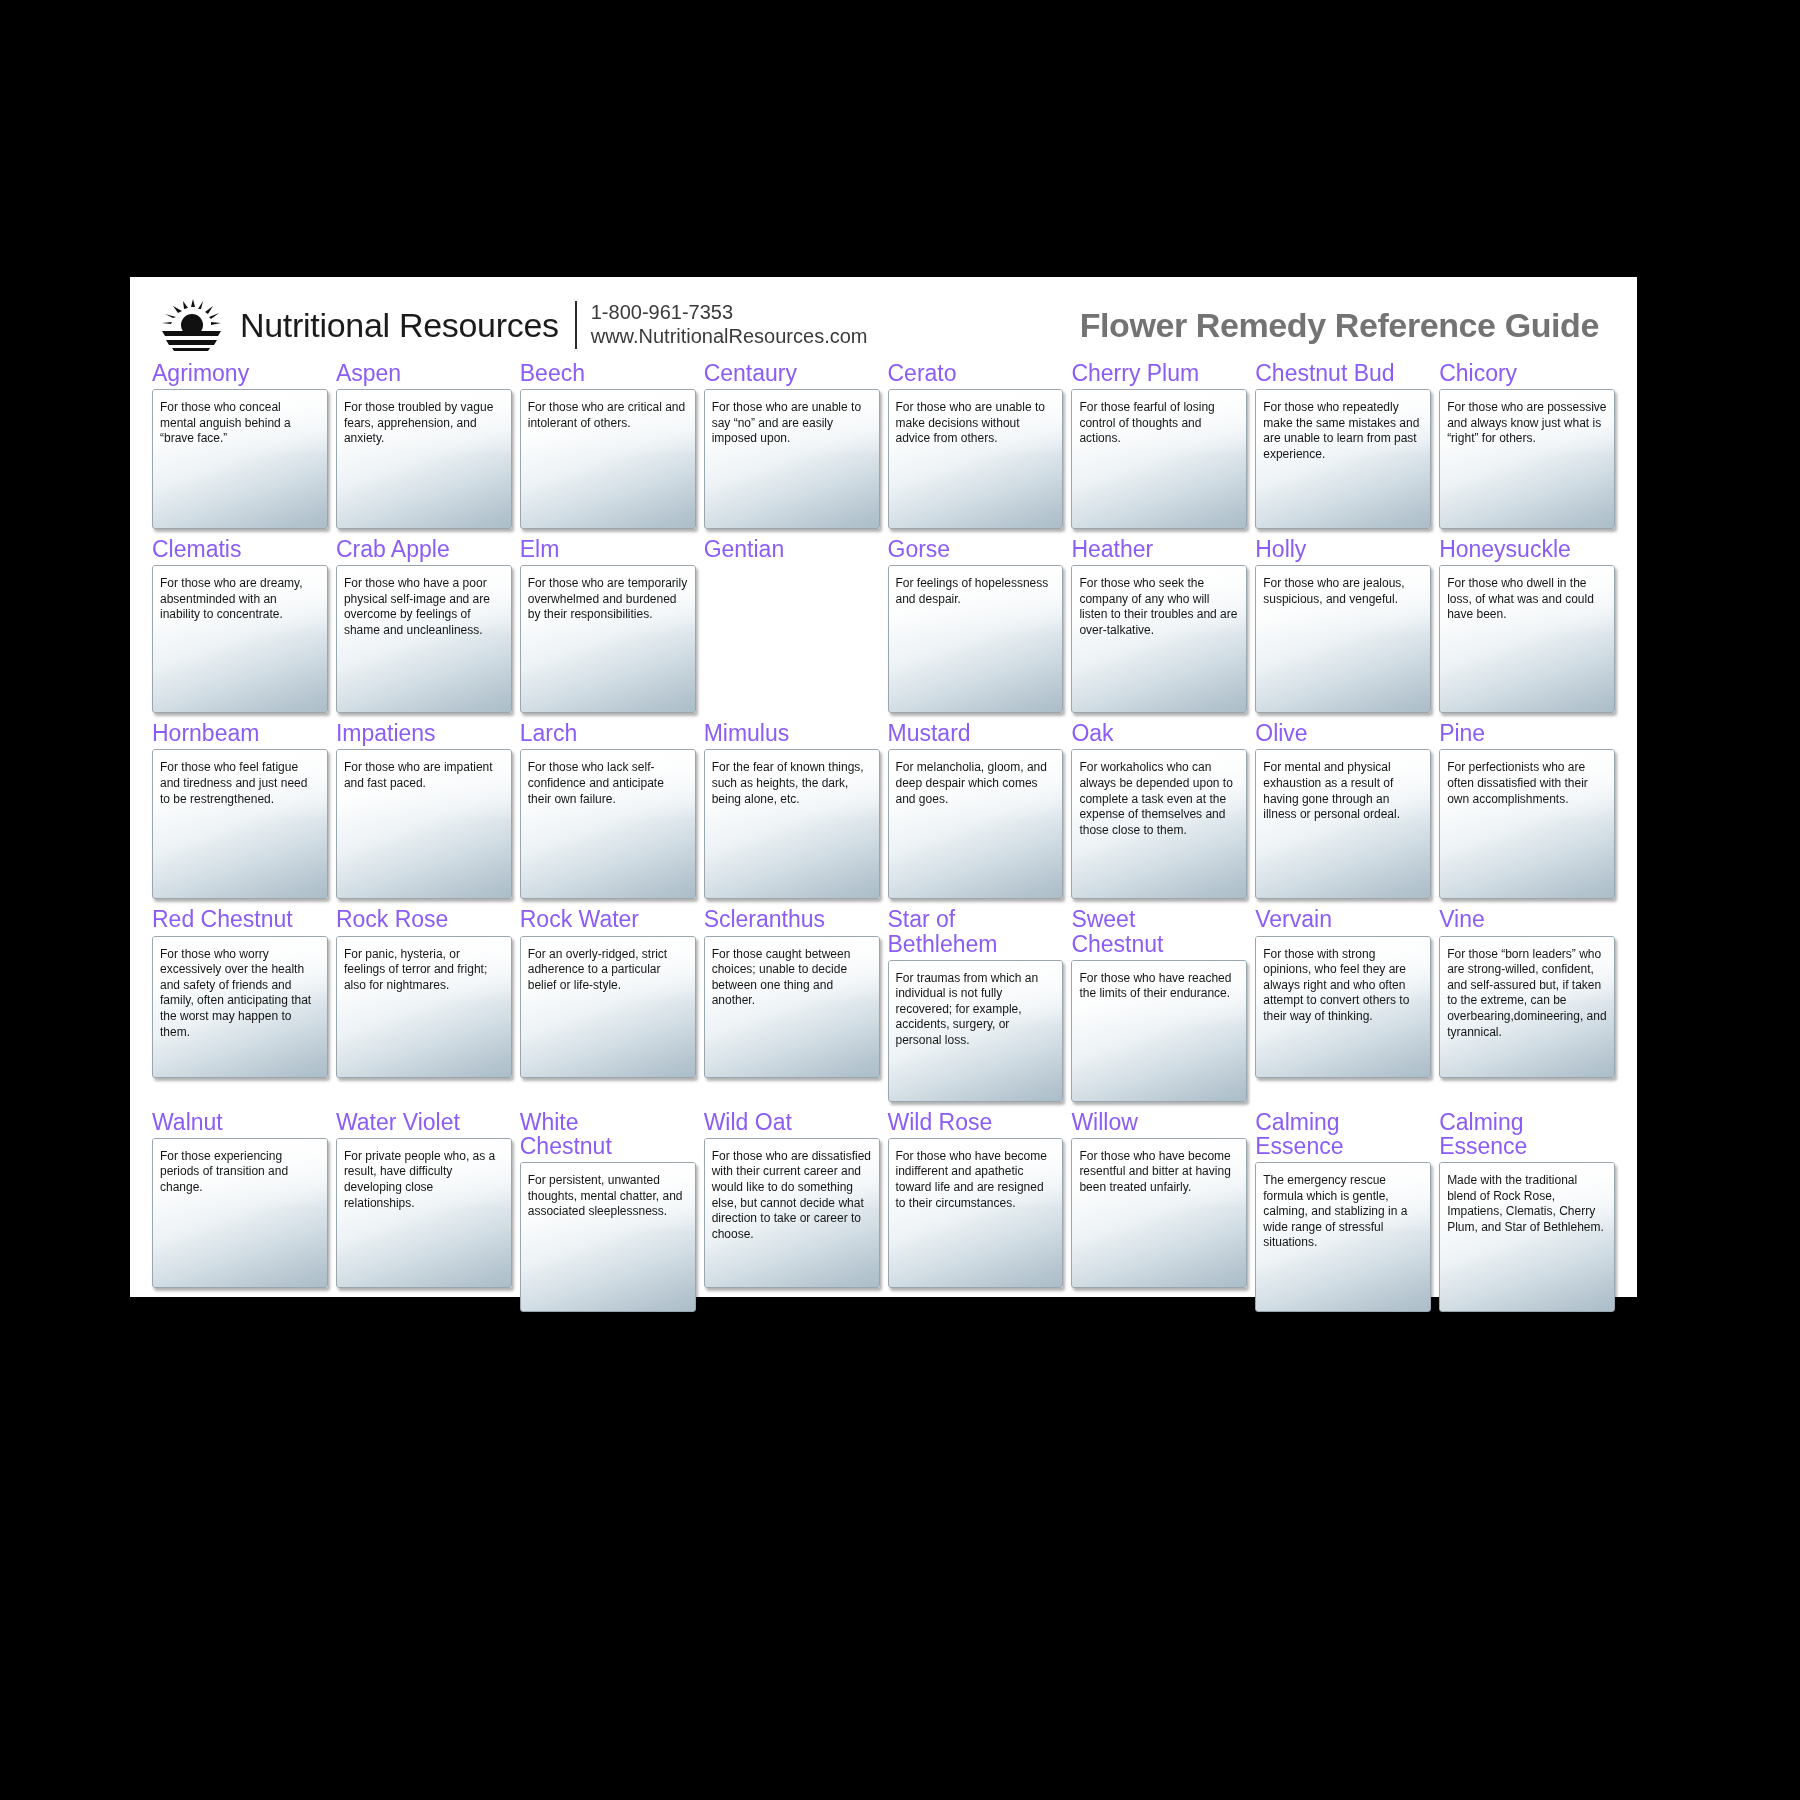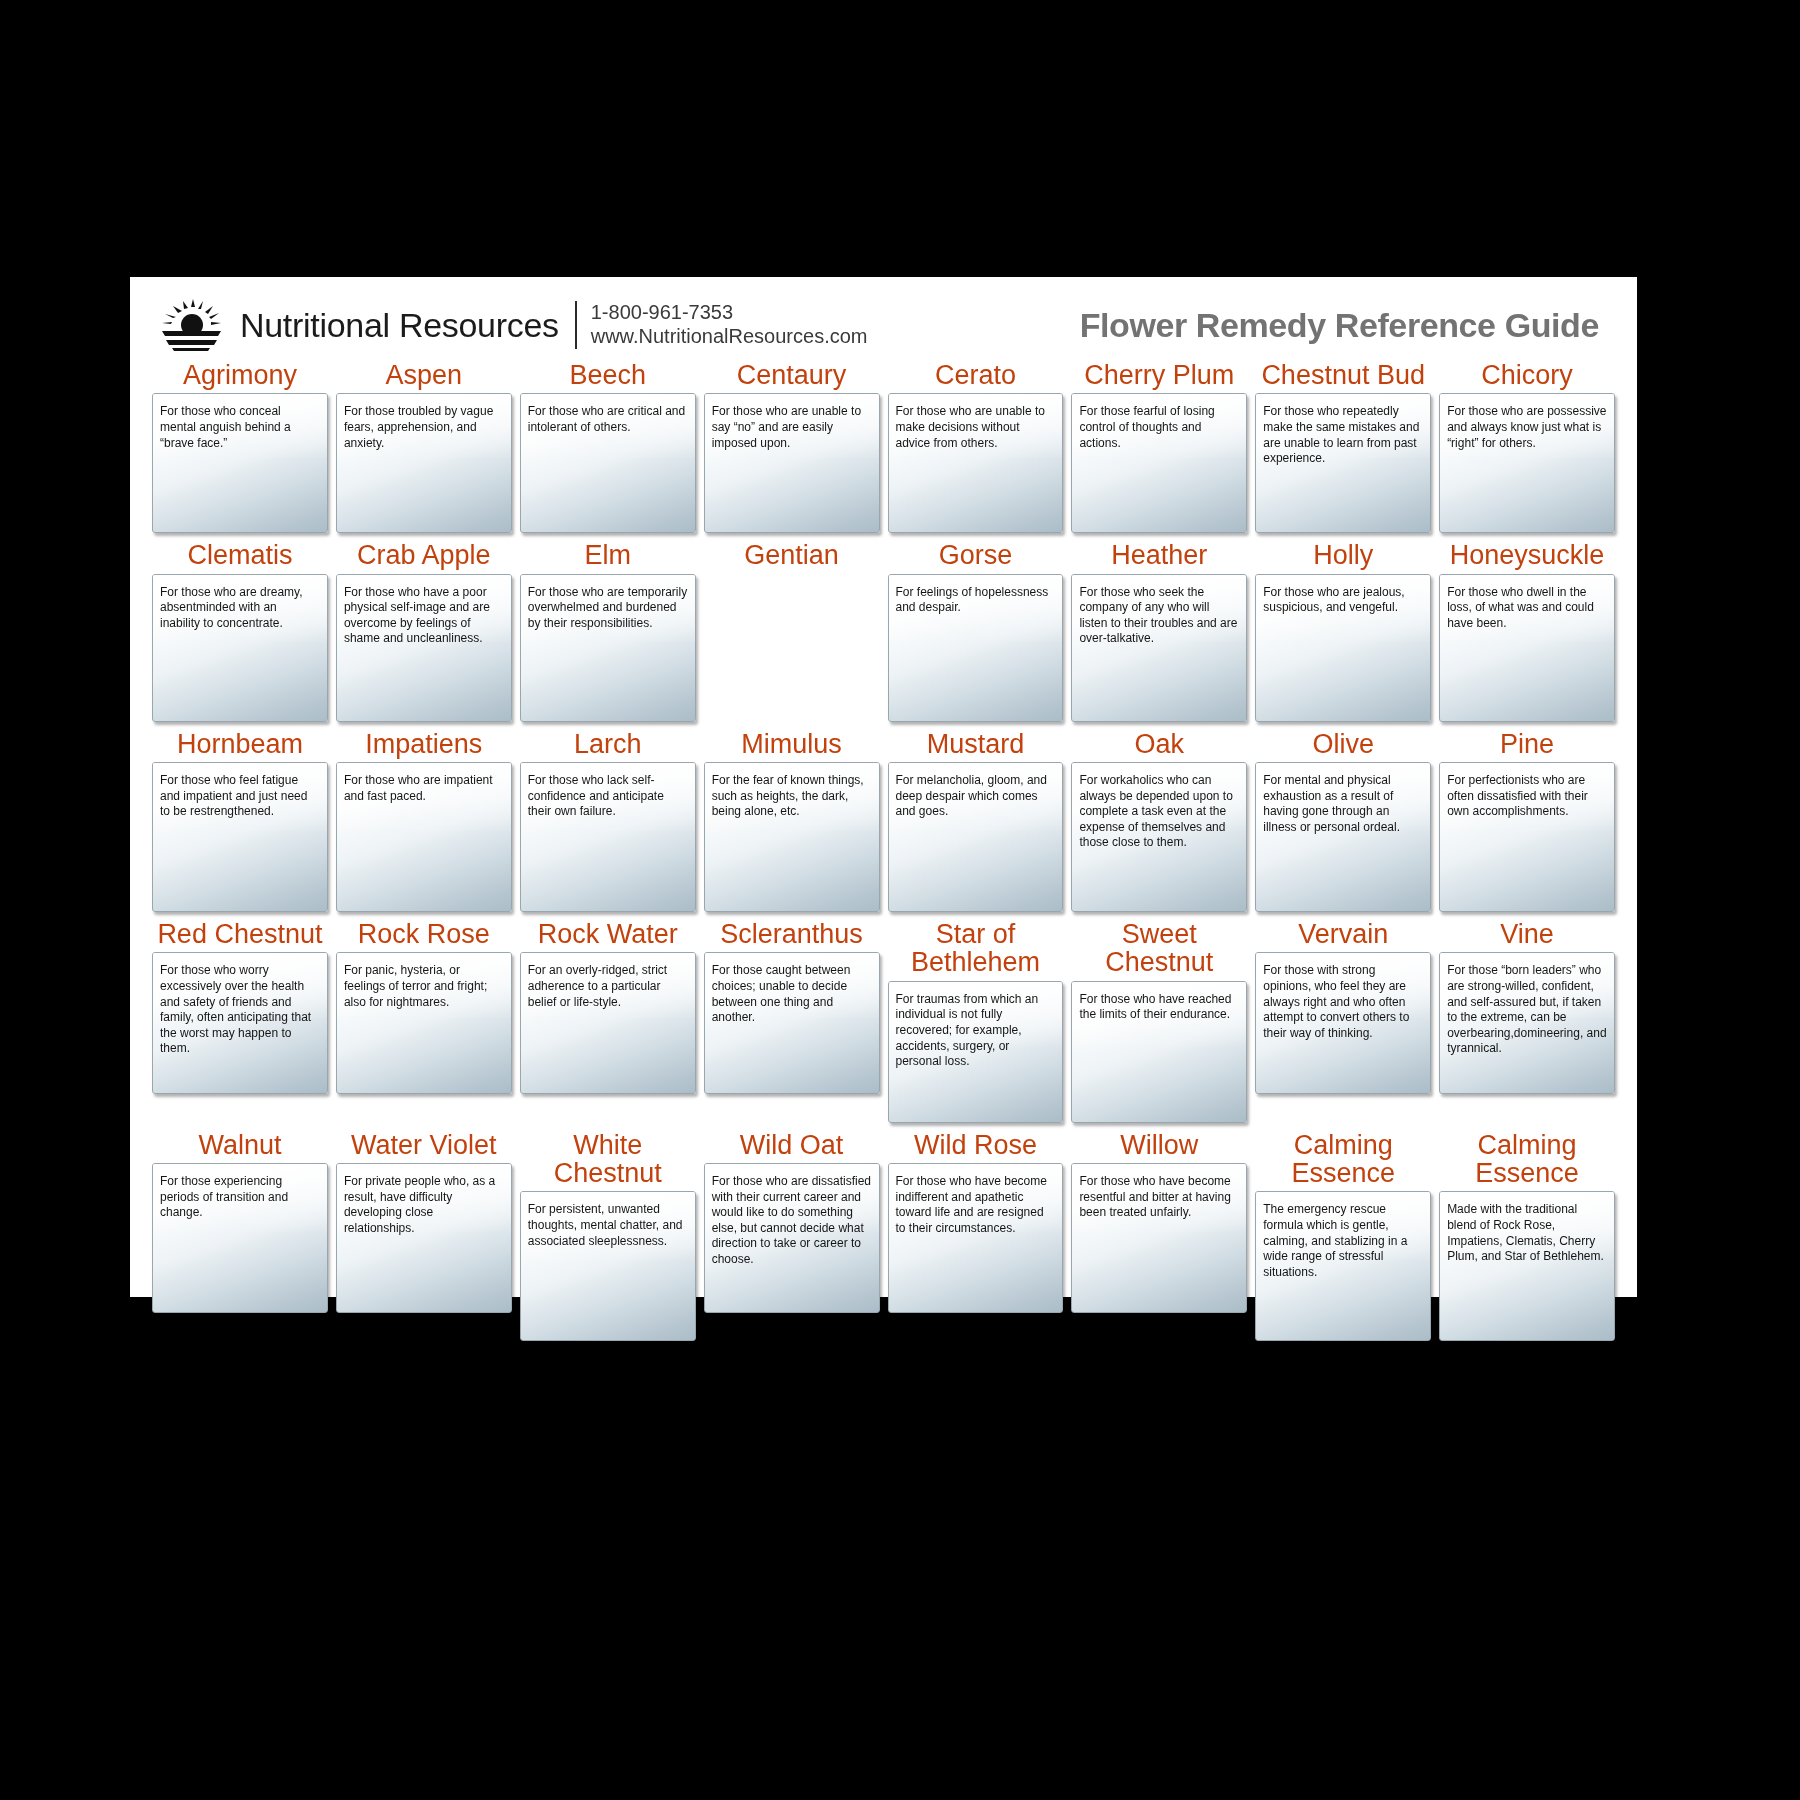--- a/index.html
+++ b/index.html
@@ -82,23 +82,23 @@
     grid-template-columns: repeat(8, 1fr);
     gap: 6px 8px;
     padding: 6px 22px 18px 22px;
     box-sizing: border-box;
   }
   .cell {
     position: relative;
     padding-bottom: 2px;
   }
   .cell-title {
-    text-align: center;
-    font-size: 27px;
-    color: #c2410c;
+    text-align: left;
+    font-size: 23px;
+    color: #8b5cf6;
     line-height: 1.05;
     padding-bottom: 4px;
     white-space: pre-line;
   }
   .card {
     position: relative;
     border: 1px solid #9aa6ad;
     border-radius: 3px;
     background:
       linear-gradient(160deg, #ffffff 0%, #fdfefe 22%, #eef3f6 48%, #cfdbe2 72%, #b9c8d2 88%, #aabdc8 100%);
@@ -259,21 +259,21 @@
     <div class="cell row-2">
       <div class="cell-title">Honeysuckle</div>
       <div class="card">
         <div class="card-text">For those who dwell in the loss, of what was and could have been.</div>
       </div>
     </div>
 
     <div class="cell row-3">
       <div class="cell-title">Hornbeam</div>
       <div class="card">
-        <div class="card-text">For those who feel fatigue and impatient and just need to be restrengthened.</div>
+        <div class="card-text">For those who feel fatigue and tiredness and just need to be restrengthened.</div>
       </div>
     </div>
     <div class="cell row-3">
       <div class="cell-title">Impatiens</div>
       <div class="card">
         <div class="card-text">For those who are impatient and fast paced.</div>
       </div>
     </div>
     <div class="cell row-3">
       <div class="cell-title">Larch</div>

